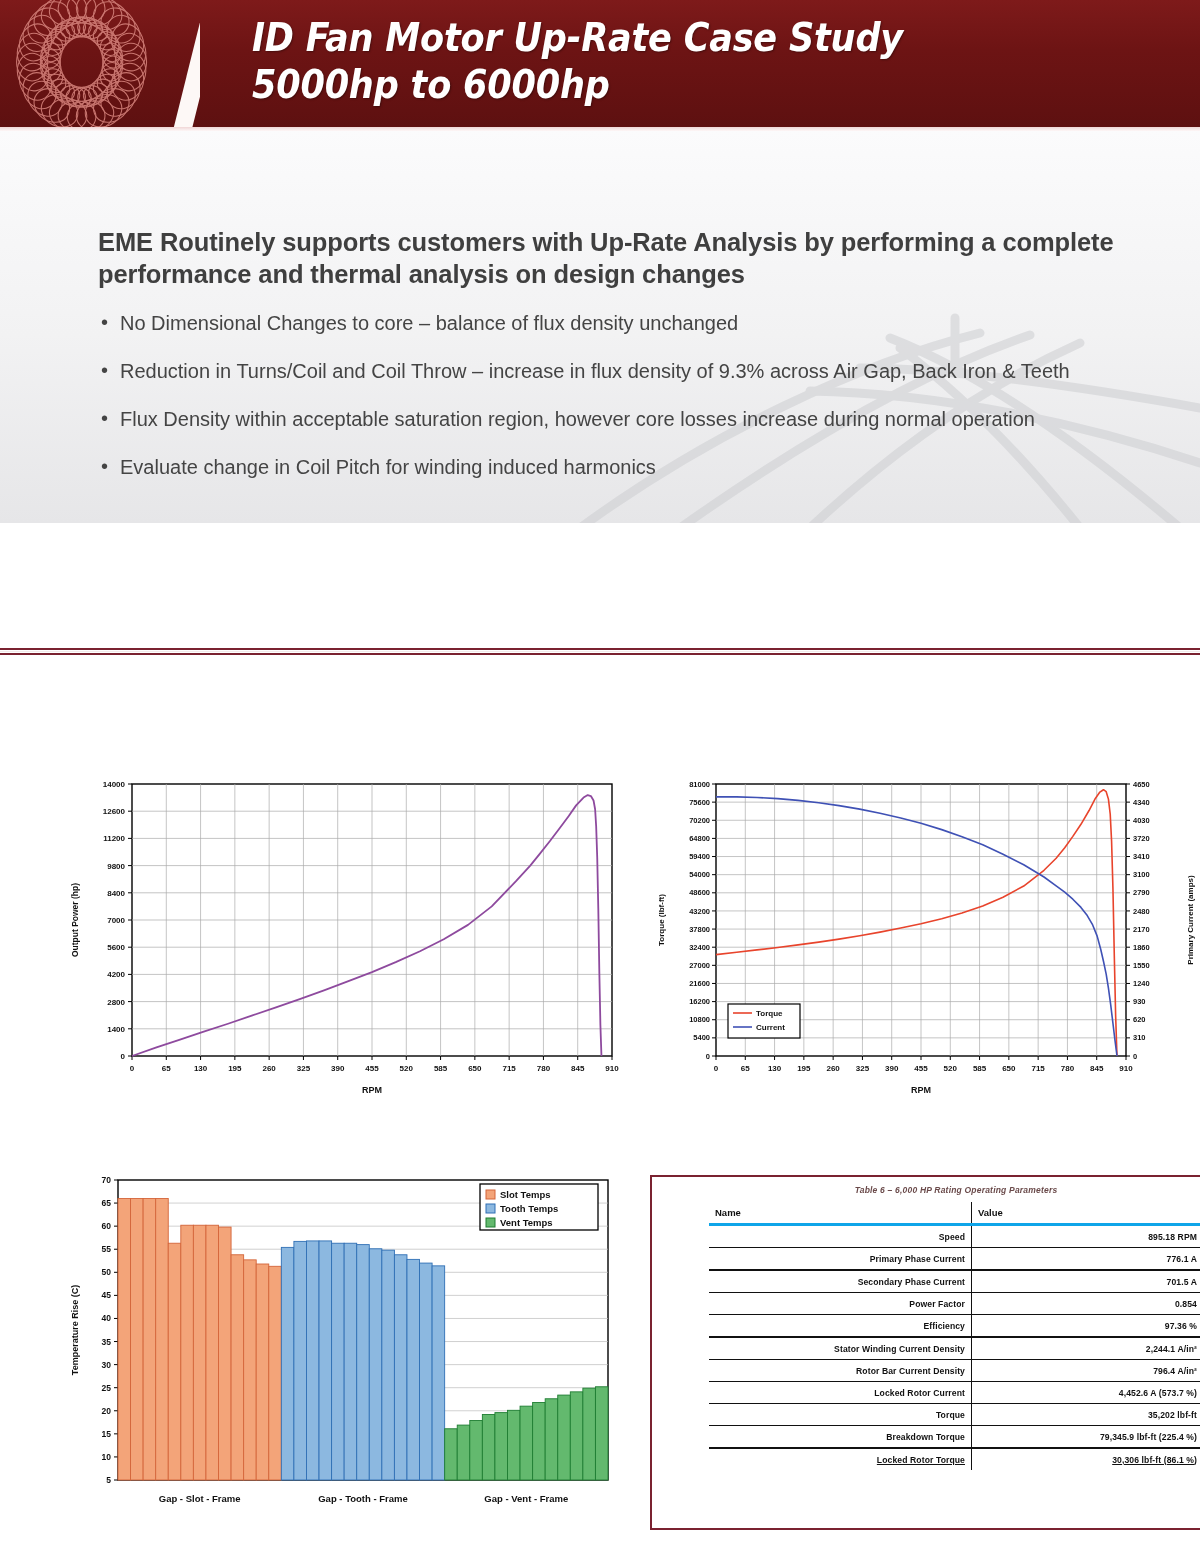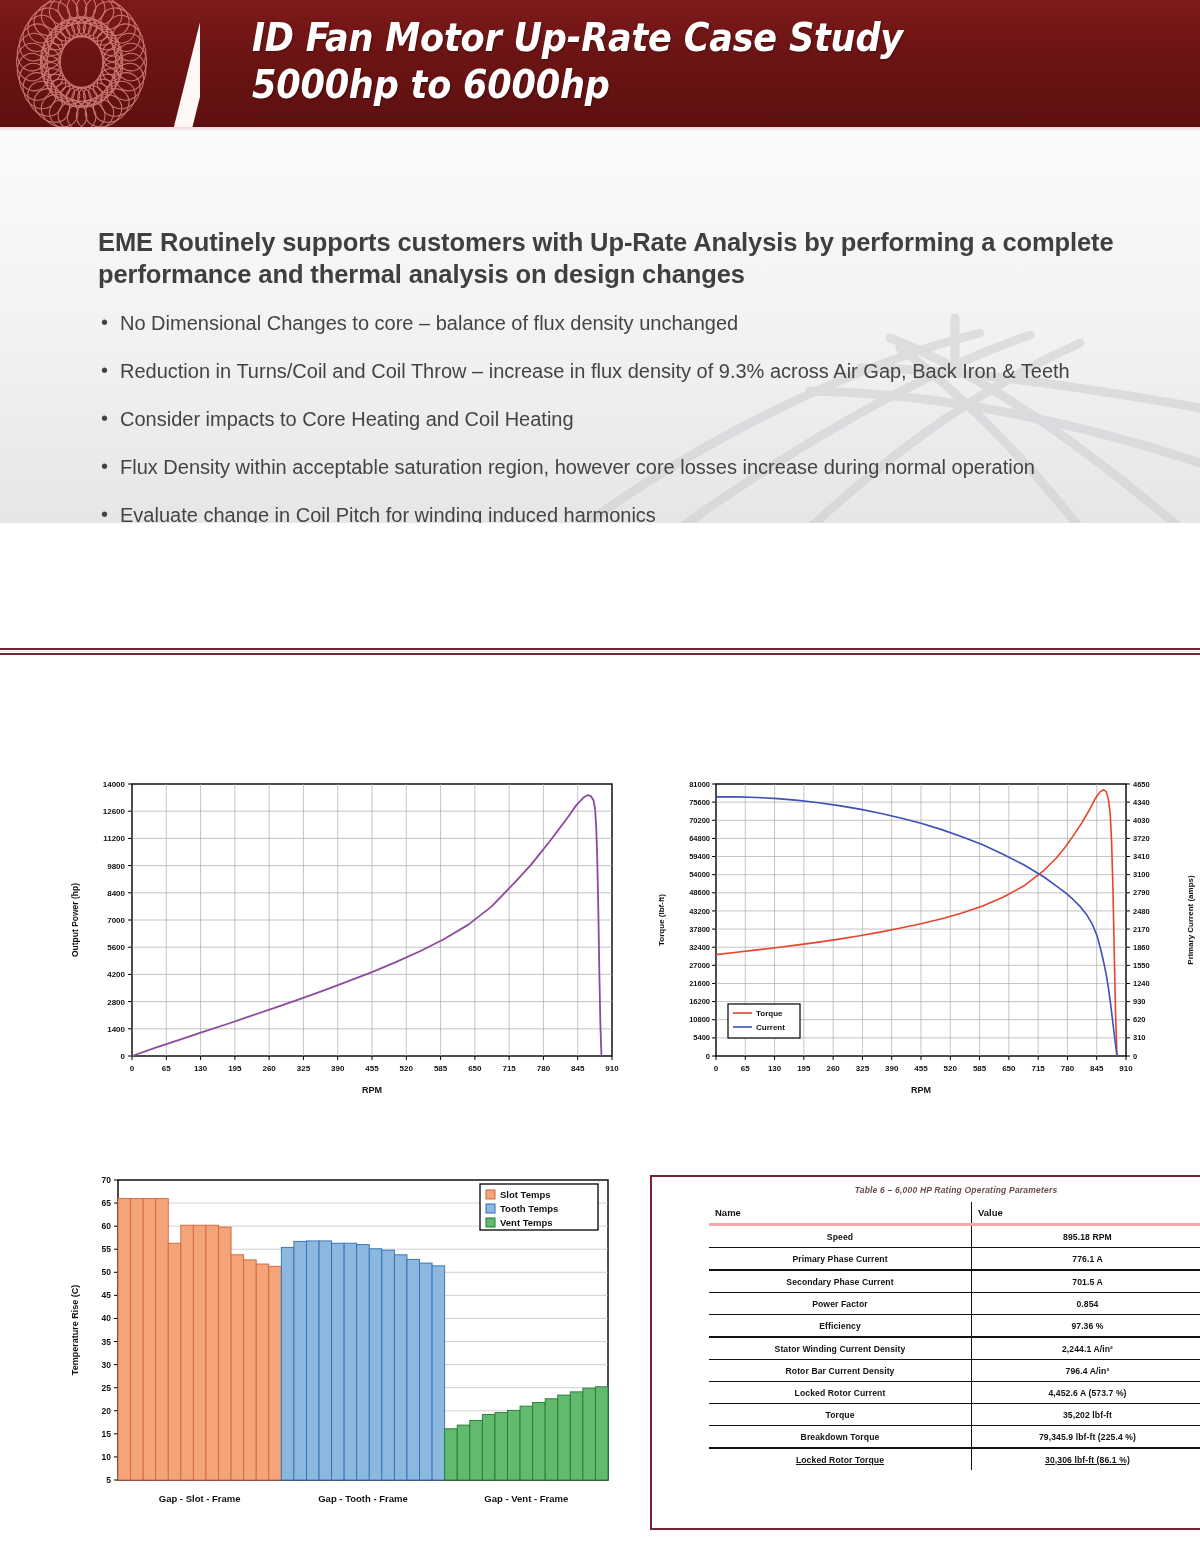--- a/index.html
+++ b/index.html
@@ -92,24 +92,24 @@
   .table-title{
     text-align:center;font-size:8.5px;font-style:italic;font-weight:bold;
     color:#6a4a4a;margin:8px 0 7px 0;letter-spacing:.2px;
   }
   table.params{
     border-collapse:collapse;width:494px;margin:0 auto;
     font-size:8.6px;color:#111;font-weight:bold;
   }
   table.params th{
     text-align:left;padding:5px 6px;font-size:9.5px;font-weight:bold;
-    border-bottom:3px solid #fca5a5;
+    border-bottom:3px solid #0ea5e9;
   }
   table.params td{
-    text-align:center;padding:5.5px 6px;border-bottom:1.5px solid #111;
+    text-align:right;padding:5.5px 6px;border-bottom:1.5px solid #111;
     letter-spacing:.1px;
   }
   table.params th:first-child,table.params td:first-child{width:250px;border-right:1px solid #111;}
   table.params tr.thick td{border-bottom:2.5px solid #111;}
   table.params tr:last-child td{border-bottom:none;text-decoration:underline;}
 
   .nowrap{white-space:nowrap;}
 </style>
 </head>
 <body>
@@ -207,21 +207,20 @@
       <path d="M640 95  C 500 70, 380 55, 300 55"></path>
       <path d="M395 5 L 395 60"></path>
     </g>
   </svg>
 
   <div class="content">
     <p class="lead">EME Routinely supports customers with Up-Rate Analysis by performing a complete performance and thermal analysis on design changes</p>
     <ul class="bullets">
       <li>No Dimensional Changes to core – balance of flux density unchanged</li>
       <li>Reduction in Turns/Coil and Coil Throw – increase in flux density of 9.3% across Air Gap, Back Iron &amp; Teeth</li>
-      <li>Consider impacts to Core Heating and Coil Heating</li>
       <li>Flux Density within acceptable saturation region, however core losses increase during normal operation</li>
       <li>Evaluate change in Coil Pitch for winding induced harmonics</li>
     </ul>
   </div>
 </div>
 
 <div class="divider">
   <div class="d1"></div>
     <div class="d2"></div>
     <div class="d3"></div>

